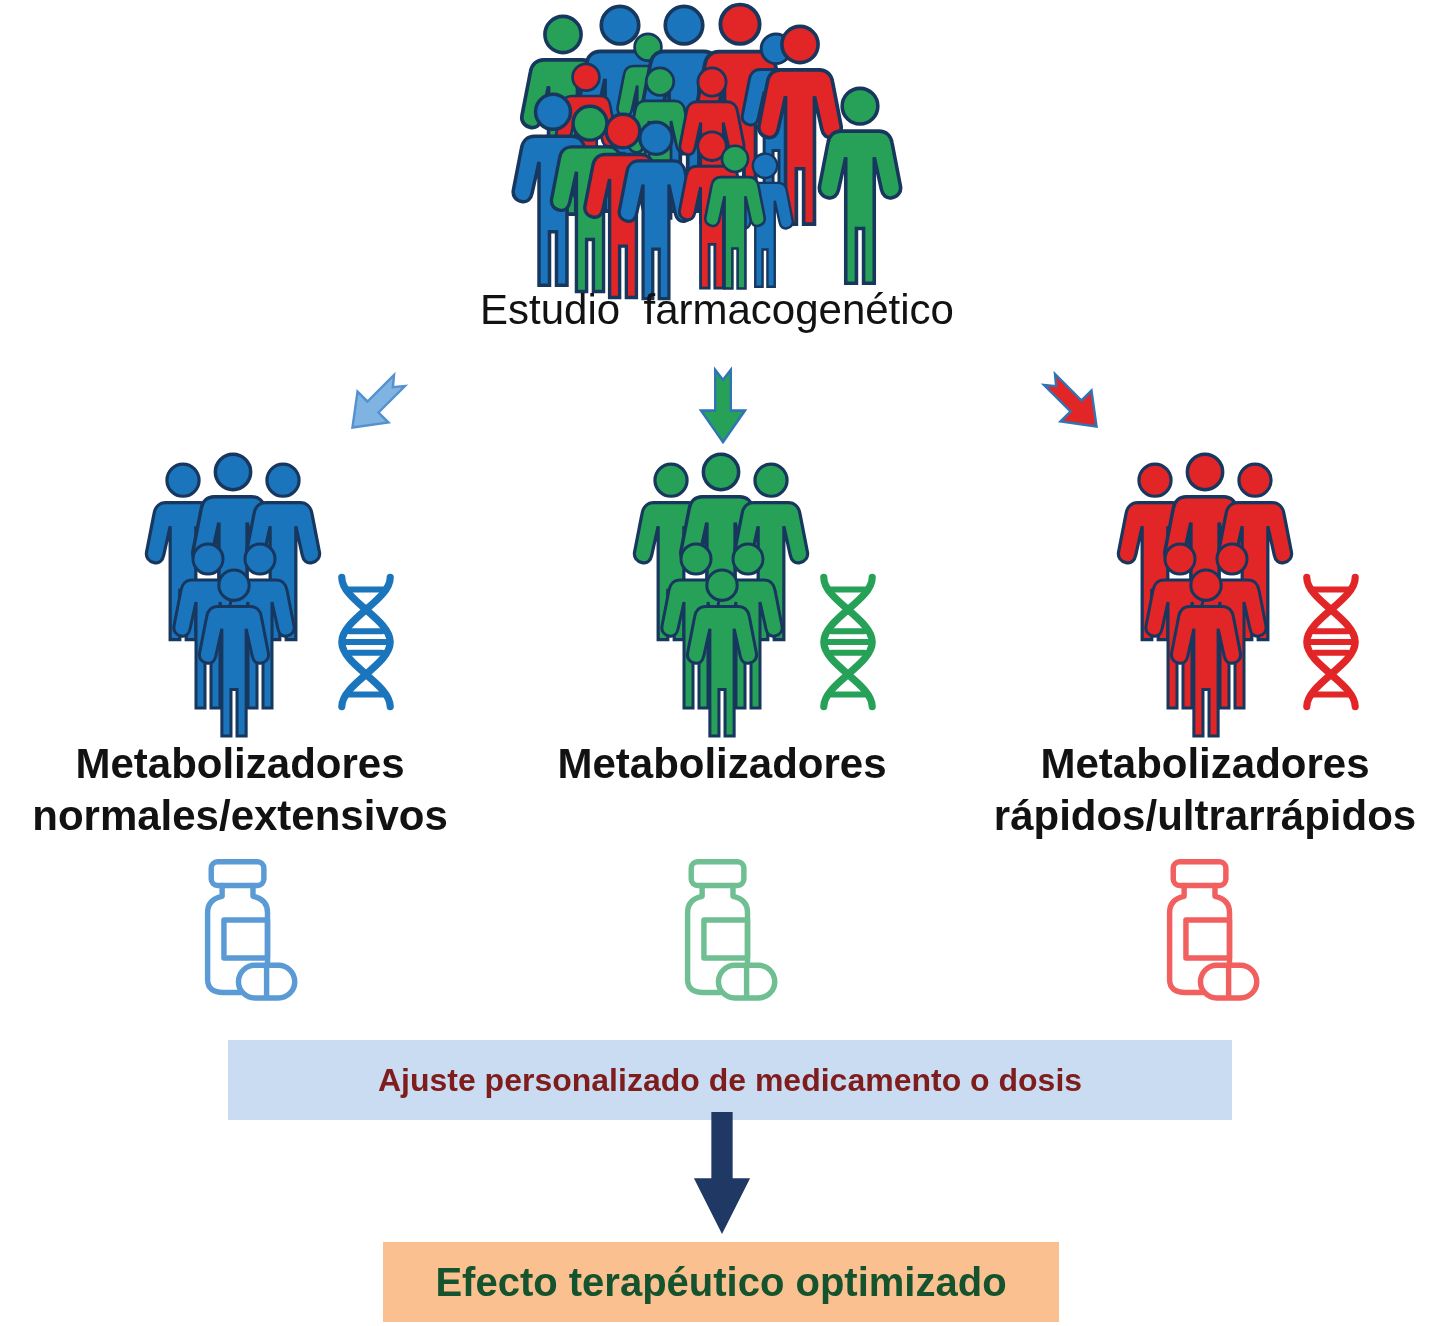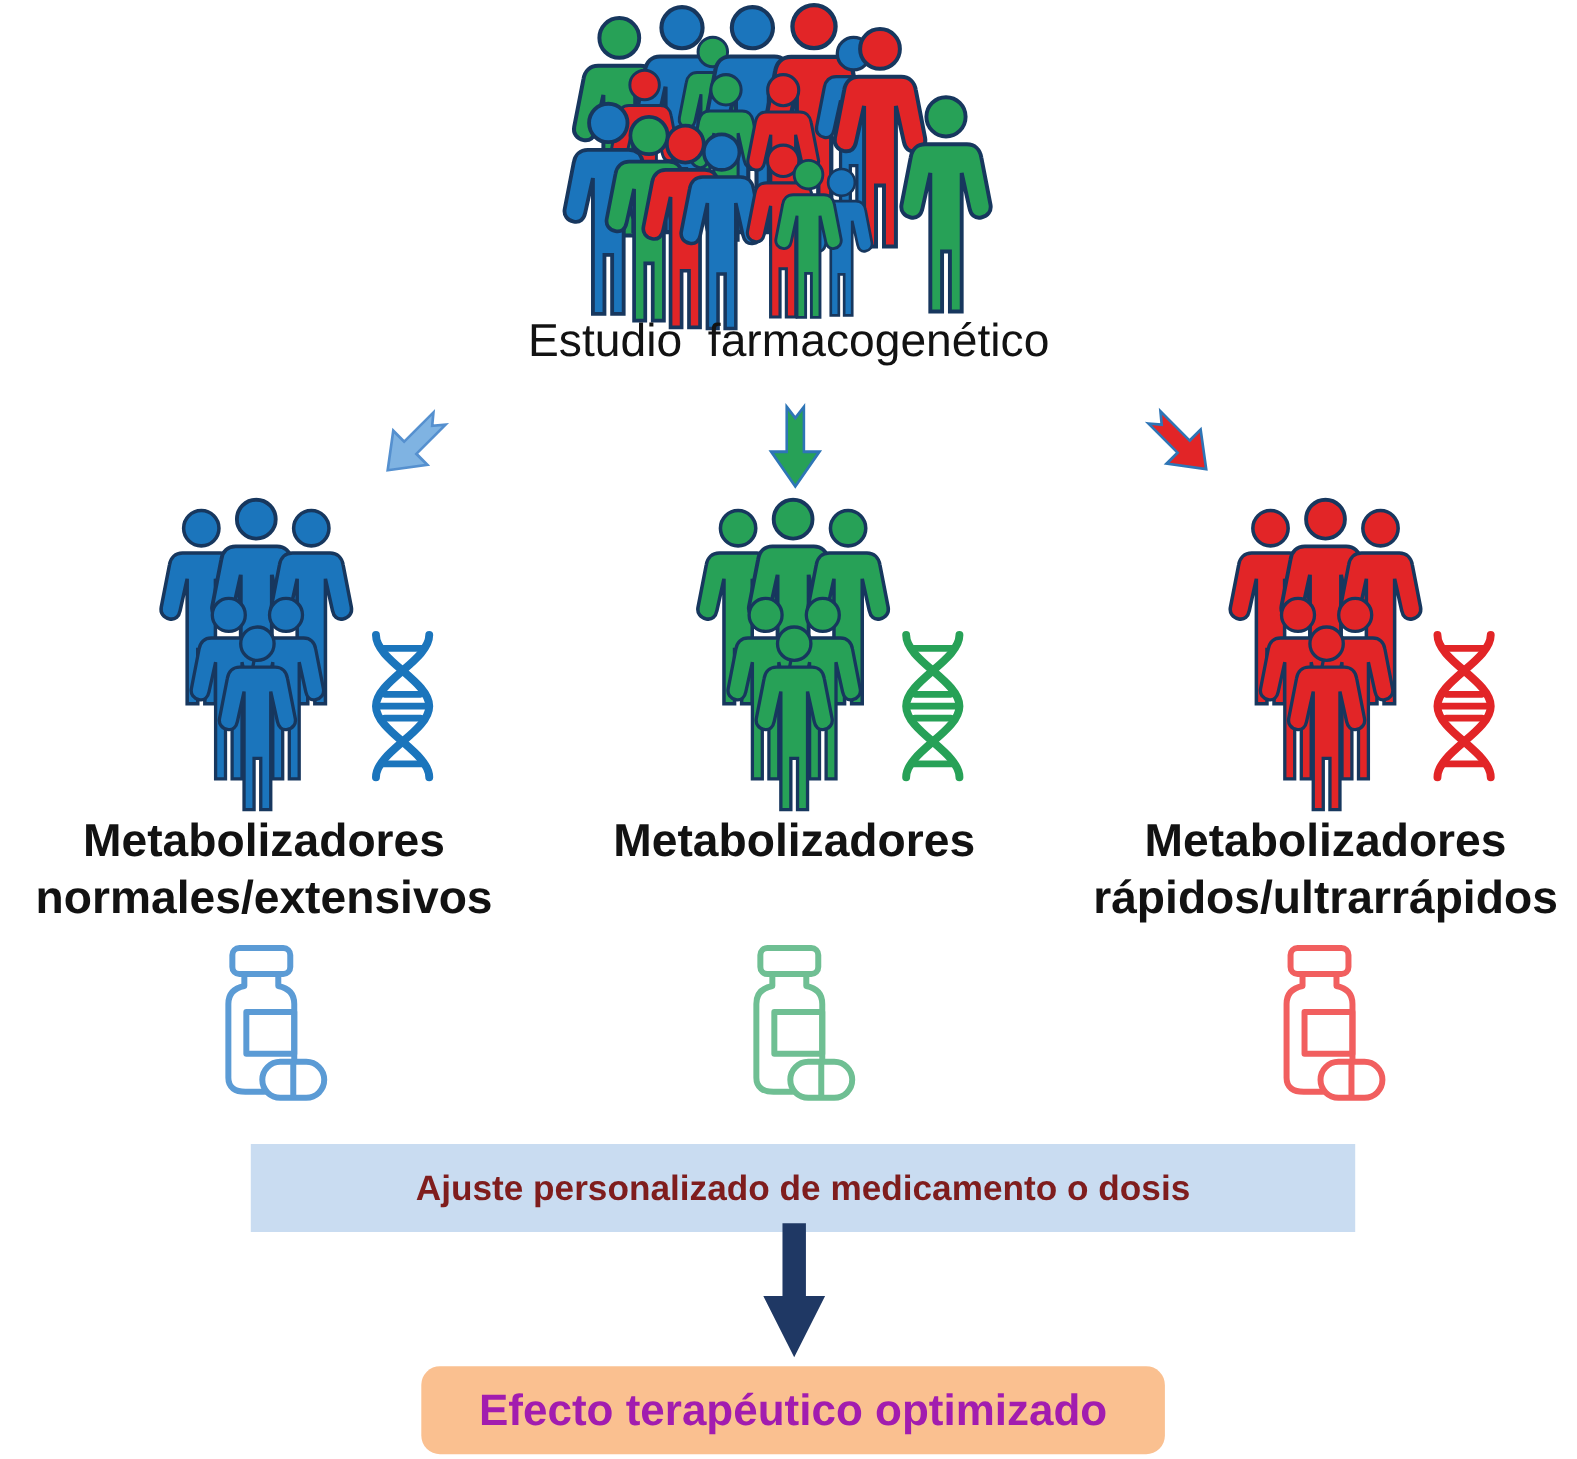--- a/index.html
+++ b/index.html
@@ -18,21 +18,21 @@
   }
   .flow-arrow{overflow:visible;}
   #adjustment-box{
     left:228px;top:1028px;width:1004px;height:80px;
     display:flex;align-items:center;justify-content:center;
     font-size:32px;font-weight:bold;color:#7f1d1d;margin-top:12px;
   }
   #outcome-box{
     left:383px;top:1242px;width:676px;height:80px;
     display:flex;align-items:center;justify-content:center;
-    font-size:40px;font-weight:bold;color:#a21caf;border-radius:17px;
+    font-size:40px;font-weight:bold;color:#14532d;
   }
   svg.abs{display:block;}
 </style>
 </head>
 <body>
 
 <svg width="0" height="0" style="position:absolute" aria-hidden="true">
   <defs>
     <g id="person-shape">
       <circle cx="50" cy="17" r="15"></circle>

